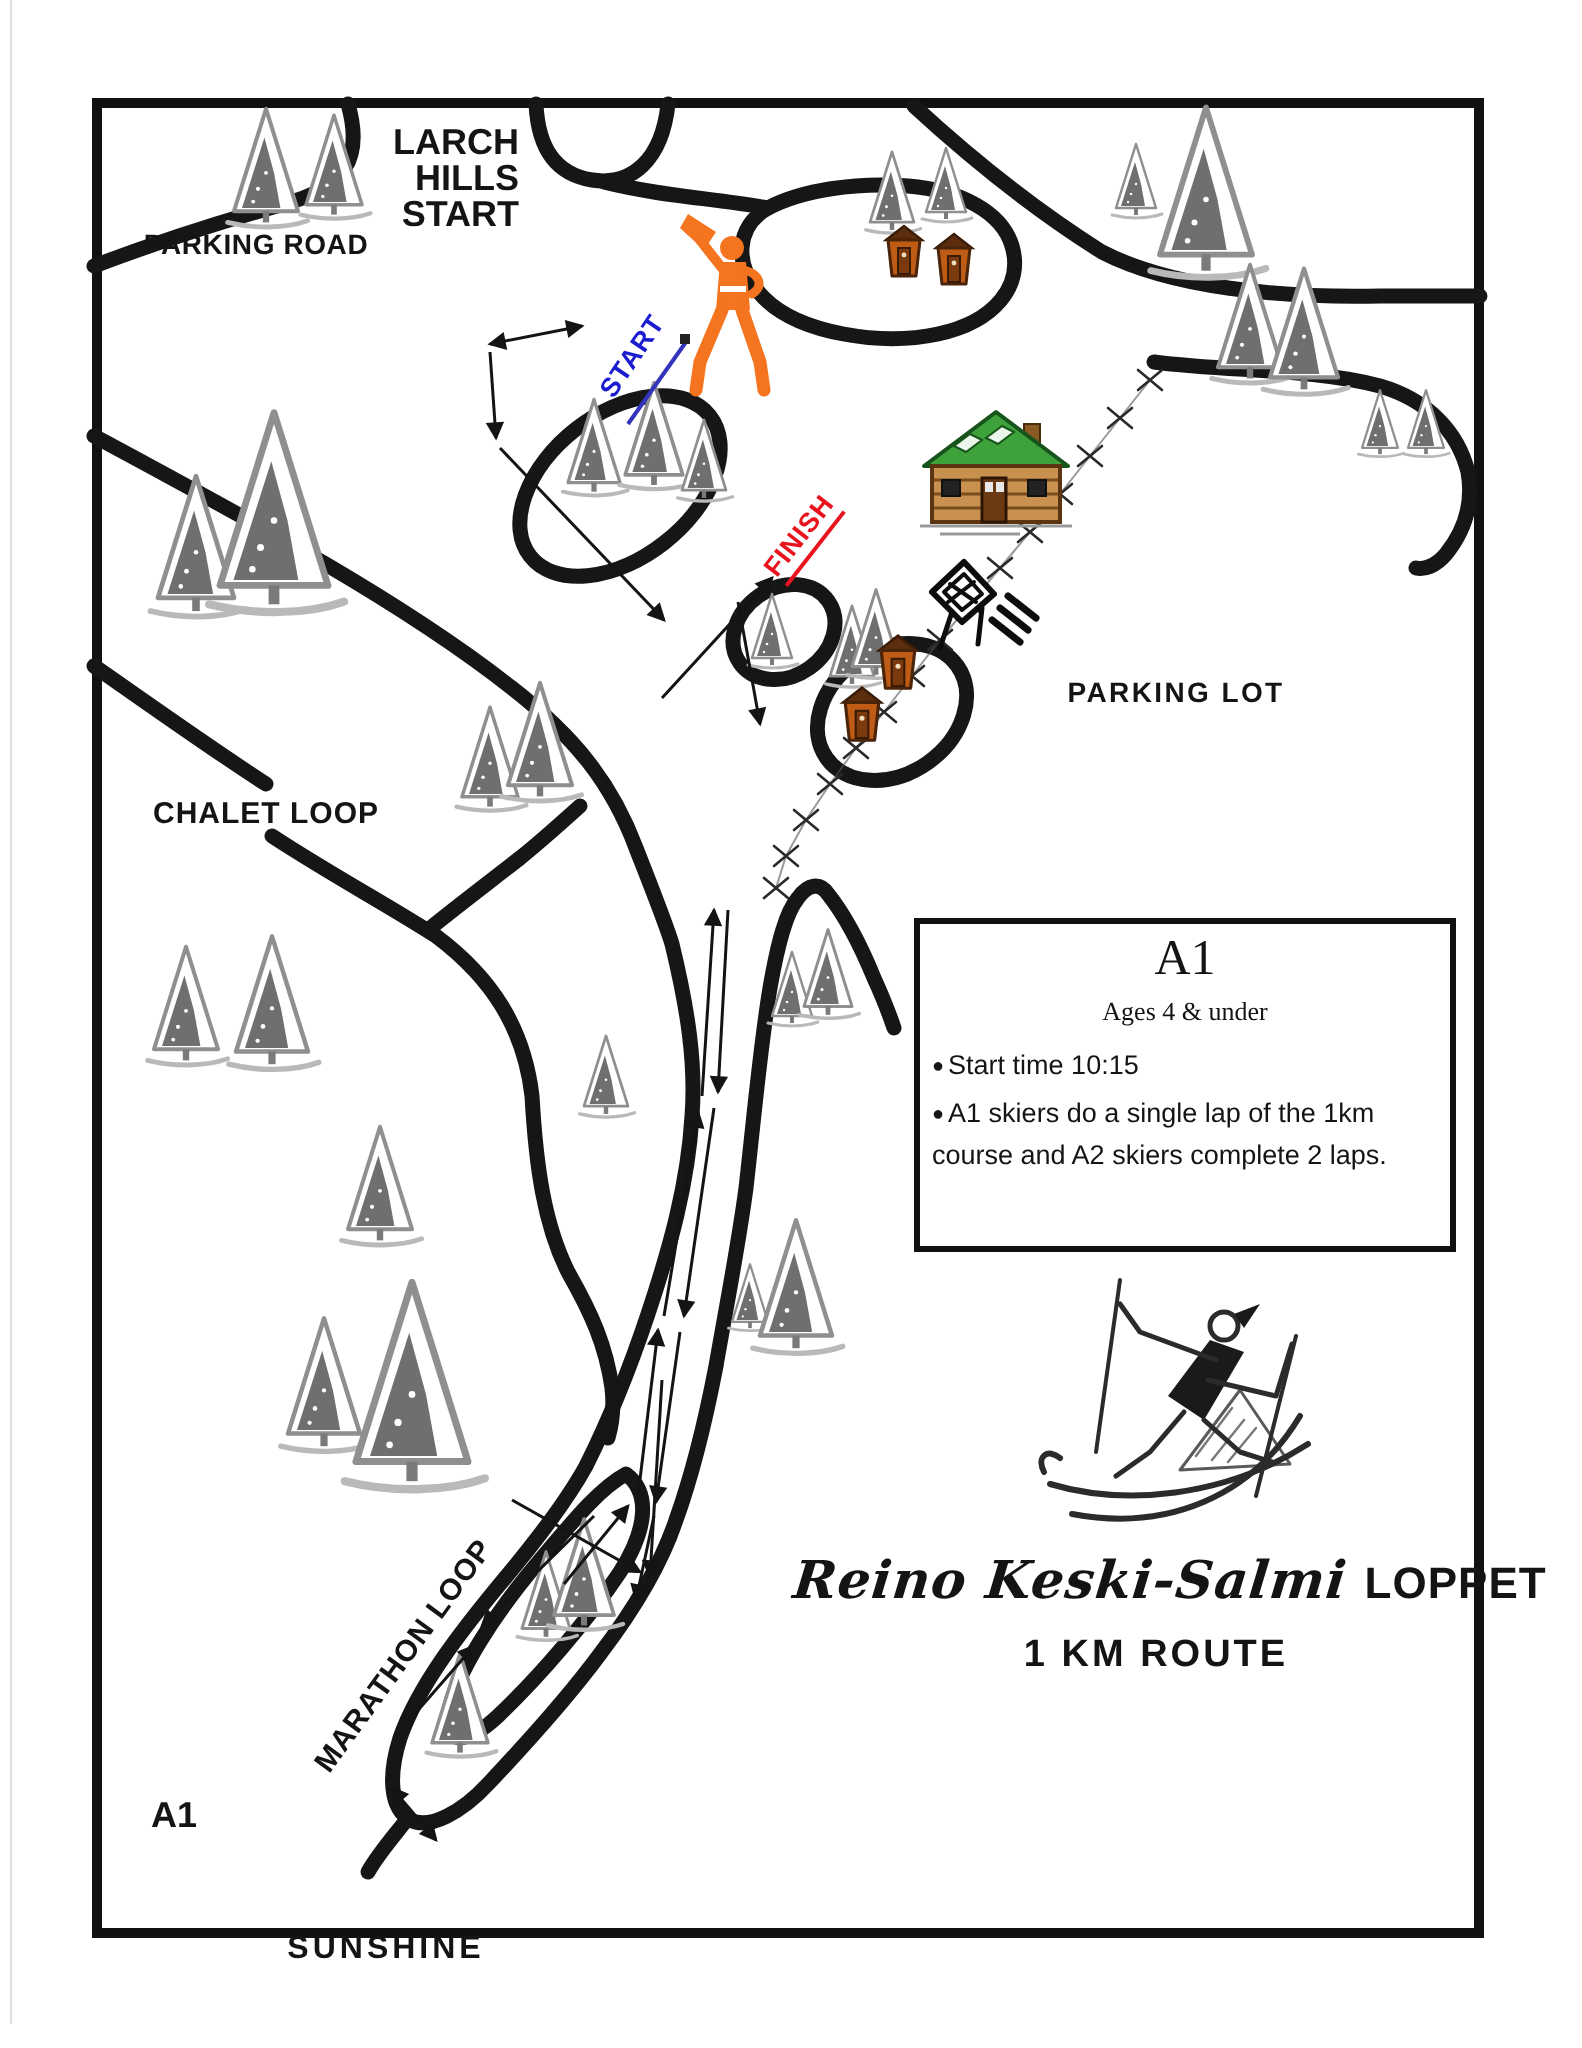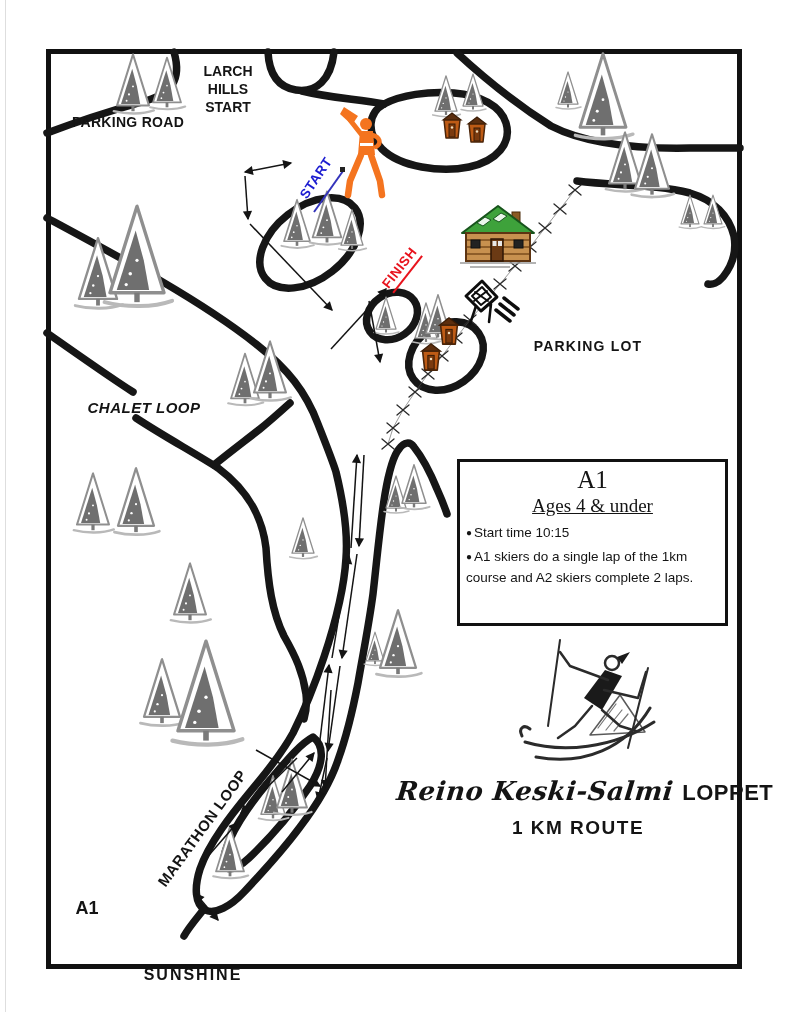--- a/index.html
+++ b/index.html
@@ -2,34 +2,34 @@
 <html><head>
 <meta charset="utf-8">
 <style>
   html,body{margin:0;padding:0;background:#fff;}
   .page{position:relative;width:791px;height:1024px;background:#ffffff;overflow:hidden;
         font-family:"Liberation Sans",sans-serif;color:#141414;}
   .scanline{position:absolute;left:5px;top:0;width:1px;height:1012px;background:#dedede;}
   .map-border{position:absolute;left:46px;top:49px;width:686px;height:910px;border:5px solid #111;}
   .lbl{position:absolute;font-weight:bold;white-space:nowrap;transform:translate(-50%,-50%);}
   .metford{font-size:14px;letter-spacing:.3px;}
-  .larch{font-size:14px;line-height:18px;text-align:center;}
+  .larch{font-size:18px;line-height:18px;text-align:right;}
   .startlbl{color:#1b1bd0;font-size:13.5px;transform:translate(-50%,-50%) rotate(-56deg);letter-spacing:.5px;}
   .finishlbl{color:#e8131d;font-size:13.5px;transform:translate(-50%,-50%) rotate(-52deg);
              border-bottom:2px solid #e8131d;padding-bottom:2px;letter-spacing:.5px;}
   .parking{font-size:14px;letter-spacing:1.2px;}
   .chalet{font-size:15px;letter-spacing:.5px;}
   .marathon{font-size:15px;letter-spacing:.5px;transform:translate(-50%,-50%) rotate(-54deg);}
   .a1corner{font-size:18px;}
   .sunshine{font-size:16px;letter-spacing:2px;margin-top:27px;}
   .infobox{position:absolute;left:457px;top:459px;width:253px;height:157px;border:3px solid #111;
            background:#fff;padding:4px 6px 0 6px;}
   .infobox .title{font-family:"Liberation Serif",serif;font-size:25px;text-align:center;line-height:28px;}
-  .infobox .subtitle{font-family:"Liberation Serif",serif;font-size:19px;text-align:center;
-                     text-decoration:underline;line-height:24px;margin-bottom:5px;}
+  .infobox .subtitle{font-family:"Liberation Serif",serif;font-size:13px;text-align:center;
+                     line-height:24px;margin-bottom:5px;}
   .infobox .bullet{font-size:13.5px;line-height:1.5;}
   .infobox .bullet.gap{margin-top:4px;}
   .infobox .dot{font-size:10px;vertical-align:1px;margin-right:2px;}
   .eventline{position:absolute;left:585px;top:791px;transform:translate(-50%,-50%);
              display:flex;align-items:baseline;gap:9px;white-space:nowrap;}
   .script-name{font-family:"DejaVu Serif",serif;font-style:italic;font-weight:bold;font-size:26px;
                transform:skewX(-6deg);letter-spacing:.5px;}
   .loppet{font-size:22px;font-weight:bold;letter-spacing:.5px;}
   .route{font-size:19px;letter-spacing:1.5px;}
   svg{position:absolute;left:0;top:0;}
@@ -223,21 +223,21 @@
 
   <div class="lbl metford" style="left:128px;top:122px;">PARKING ROAD</div>
   <div class="lbl larch" style="left:228px;top:89px;">
     <div>LARCH</div>
     <div>HILLS</div>
     <div>START</div>
   </div>
   <div class="lbl startlbl" style="left:316px;top:178px;">START</div>
   <div class="lbl finishlbl" style="left:401px;top:269px;">FINISH</div>
   <div class="lbl parking" style="left:588px;top:346px;">PARKING LOT</div>
-  <div class="lbl chalet" style="left:144px;top:407px;font-style:italic;">CHALET LOOP</div>
+  <div class="lbl chalet" style="left:133px;top:407px;">CHALET LOOP</div>
   <div class="lbl marathon" style="left:202px;top:828px;">MARATHON LOOP</div>
   <div class="lbl a1corner" style="left:87px;top:908px;">A1</div>
   <div class="lbl sunshine" style="left:193px;top:948px;">SUNSHINE</div>
 
   <div class="infobox">
     <div class="title">A1</div>
     <div class="subtitle">Ages 4 &amp; under</div>
     <div class="bullet"><span class="dot">●</span><span>Start time 10:15</span></div>
     <div class="bullet gap"><span class="dot">●</span><span>A1 skiers do a single lap of the 1km course and A2 skiers complete 2 laps.</span></div>
   </div>

